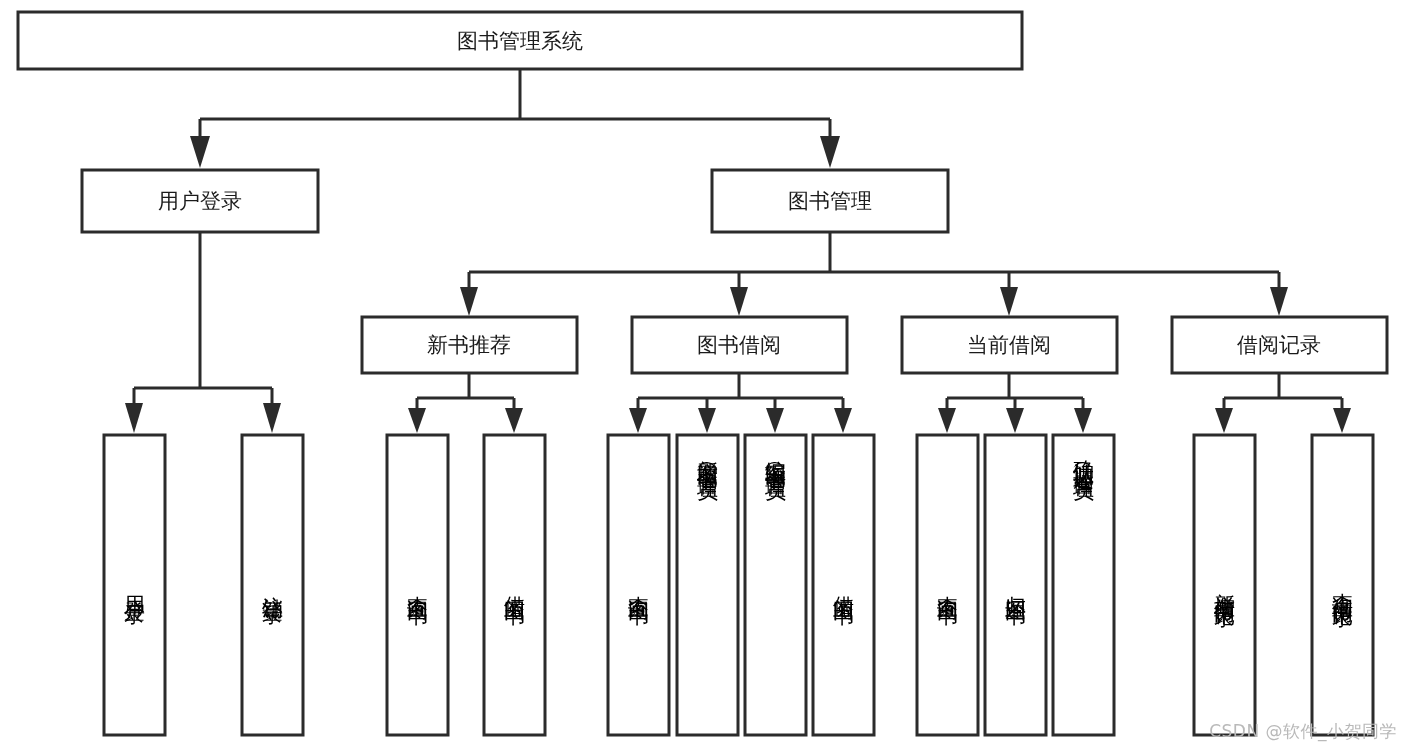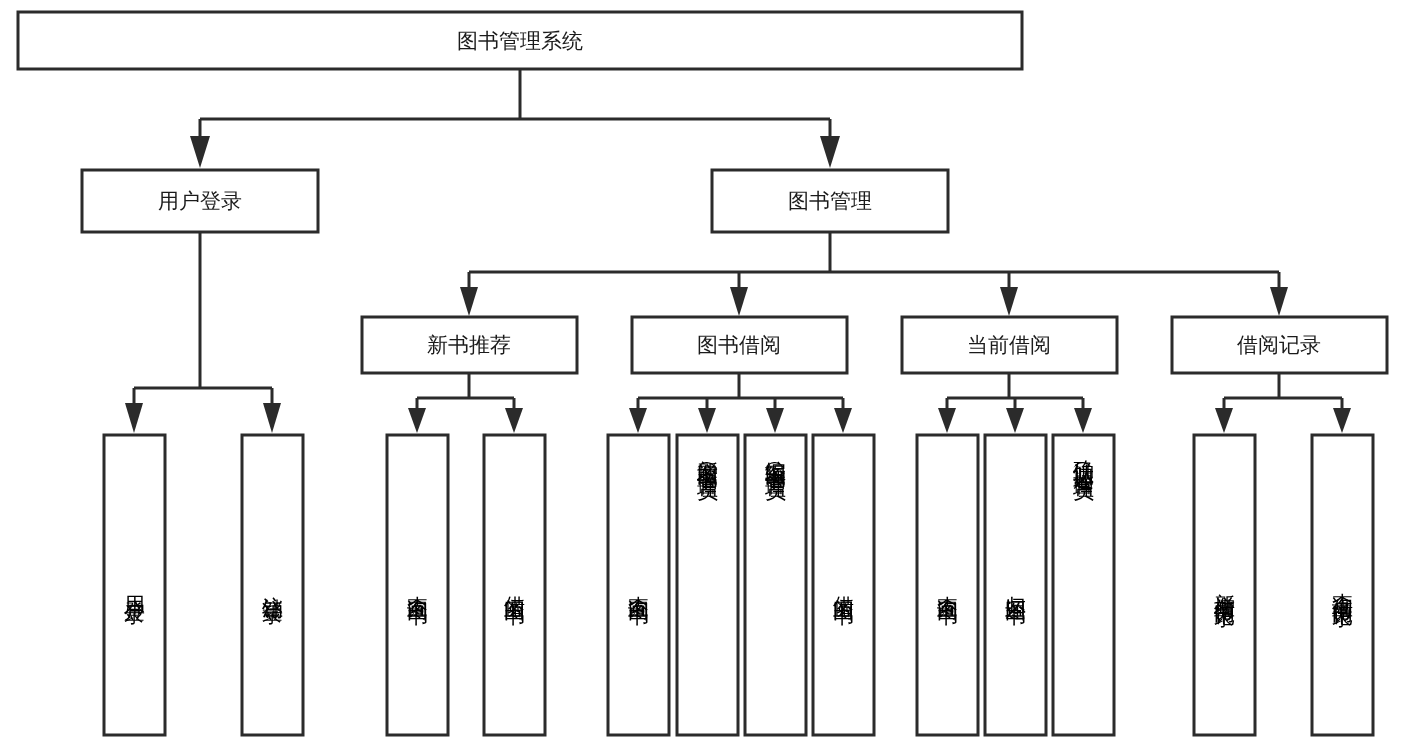--- a/index.html
+++ b/index.html
@@ -284,20 +284,21 @@
       <rect class="node-rect" x="1312" y="435" width="61" height="300"></rect>
       <foreignObject x="1312" y="435" width="61" height="300">
         <div xmlns="http://www.w3.org/1999/xhtml" class="vtext-wrap">
           <span class="node-label-v">查询借阅记录</span>
         </div>
       </foreignObject>
     </g>
 
   </svg>
 
+  <div class="watermark">CSDN @软件_小贺同学</div>
 </div>
 
 <style>
   .vtext-wrap {
     width: 61px;
     height: 300px;
     display: flex;
     align-items: center;
     justify-content: center;
     box-sizing: border-box;

